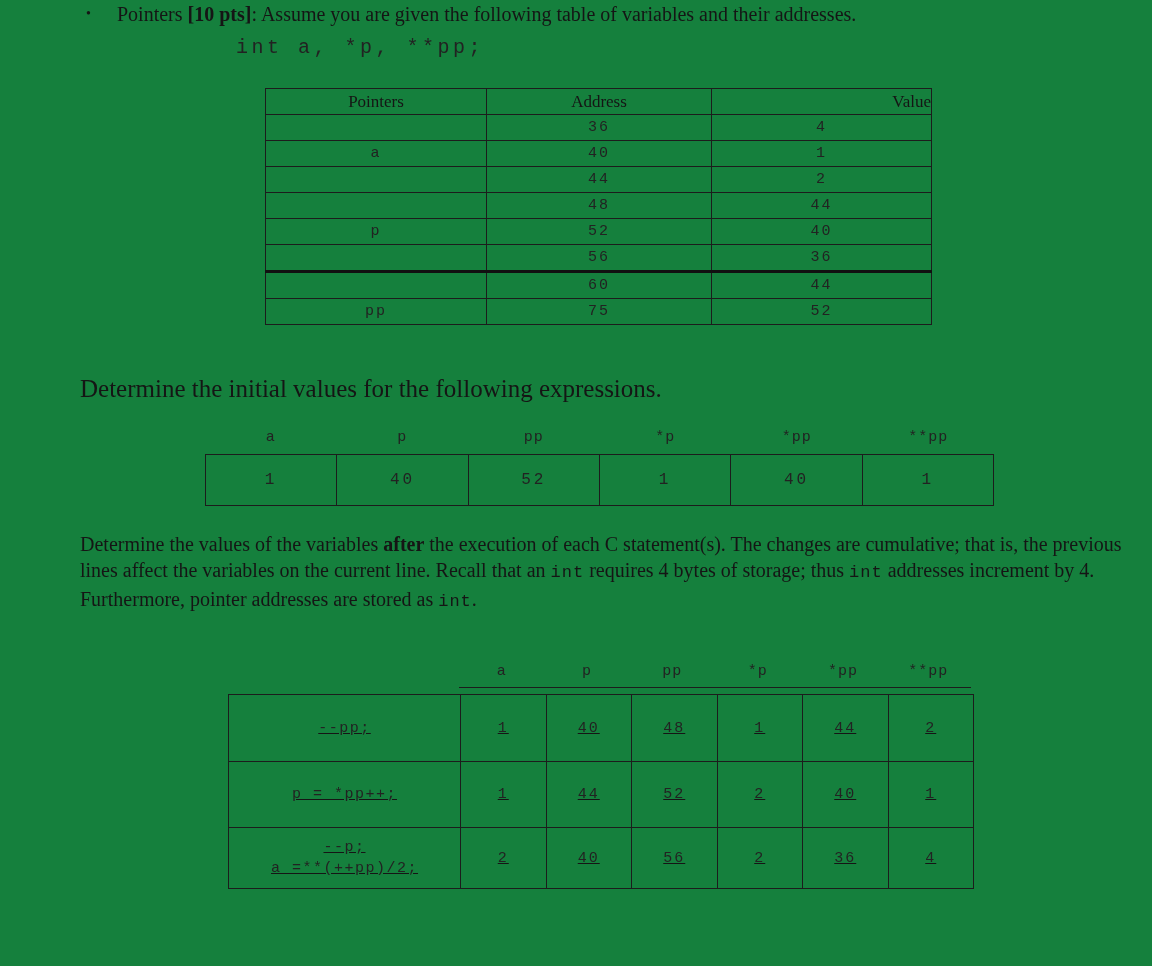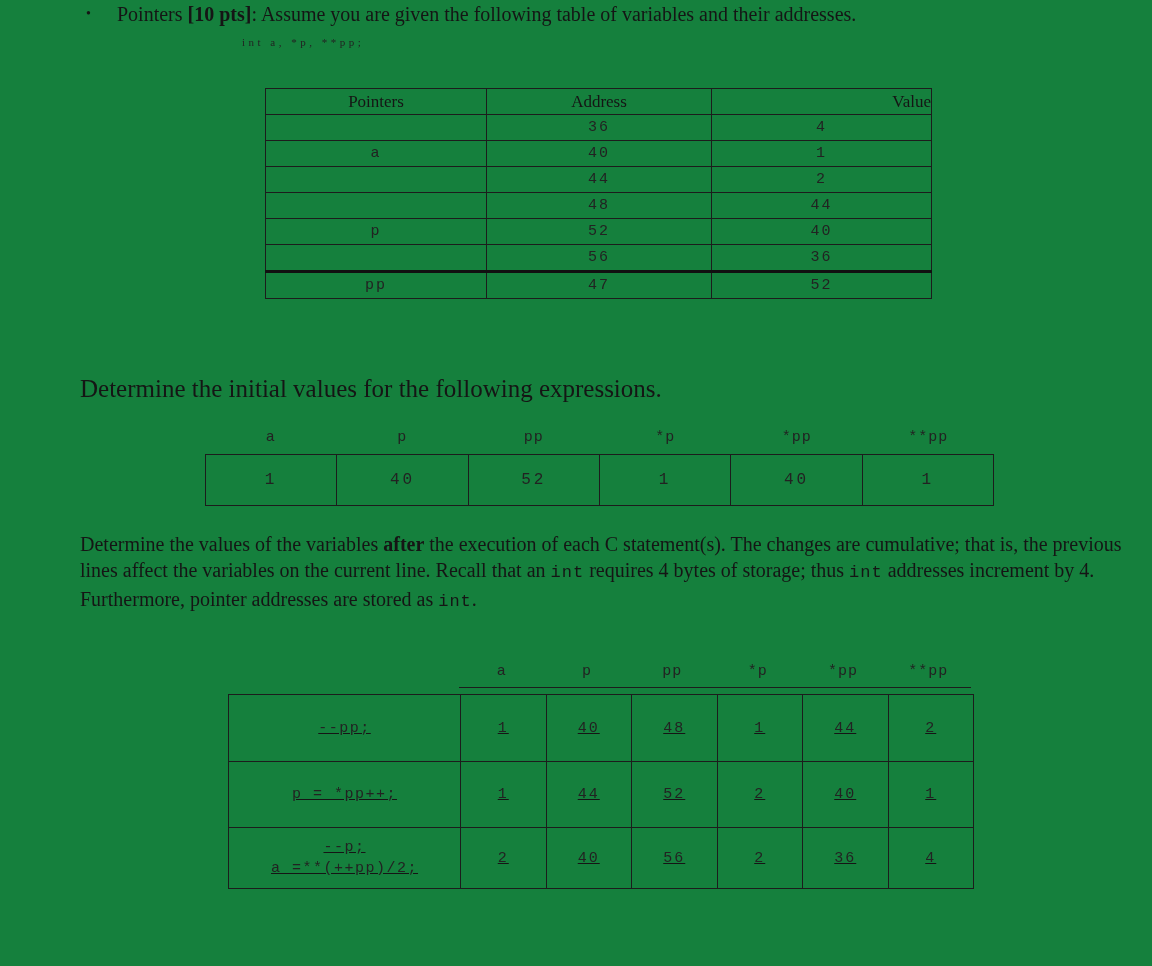--- a/index.html
+++ b/index.html
@@ -5,21 +5,21 @@
   html,body{margin:0;padding:0;}
   body{width:1152px;height:966px;background:#ffffff;font-family:"Liberation Serif",serif;color:#151515;}
   .page{position:relative;width:1152px;height:966px;background:#15803d;overflow:hidden;}
 
   
   .bullet-line{position:absolute;left:86px;top:3px;width:1030px;font-size:20px;}
   .bullet-dot{display:inline-block;width:31px;font-size:14px;vertical-align:3px;}
   .pts{font-weight:bold;}
 
   
-  .code-decl{position:absolute;left:242px;top:36px;font-family:Liberation Serif, serif;font-size:11px;letter-spacing:3.5px;color:#222;}
+  .code-decl{position:absolute;left:236px;top:36px;font-family:Liberation Mono, monospace;font-size:20px;letter-spacing:3.5px;color:#222;}
 
   
   .t1{position:absolute;left:265px;top:88px;border-collapse:collapse;}
   .t1 th,.t1 td{border:1px solid #1c1c1c;padding:0;text-align:center;}
   .t1 th{font-weight:normal;font-size:17px;height:25px;}
   .t1 th.c1{width:220px;} .t1 th.c2{width:224px;} .t1 th.c3{width:219px;text-align:right;}
   .t1 td{height:25px;font-family:"Liberation Mono","DejaVu Sans Mono",monospace;font-size:15px;letter-spacing:2px;color:#222;}
   .t1 tr.thick td{border-bottom:3px solid #111;}
 
   
@@ -91,22 +91,27 @@
           <td>p</td>
           <td>52</td>
           <td>40</td>
         </tr>
       <tr class="thick">
           <td></td>
           <td>56</td>
           <td>36</td>
         </tr>
       <tr>
+          <td></td>
+          <td>60</td>
+          <td>44</td>
+        </tr>
+      <tr>
           <td>pp</td>
-          <td>47</td>
+          <td>75</td>
           <td>52</td>
         </tr>
     </tbody>
   </table>
 
   <div class="p-instr">Determine the initial values for the following expressions.</div>
 
   <div class="t2">
     <div class="t2-headers">
       <div class="t2-h">a</div>

